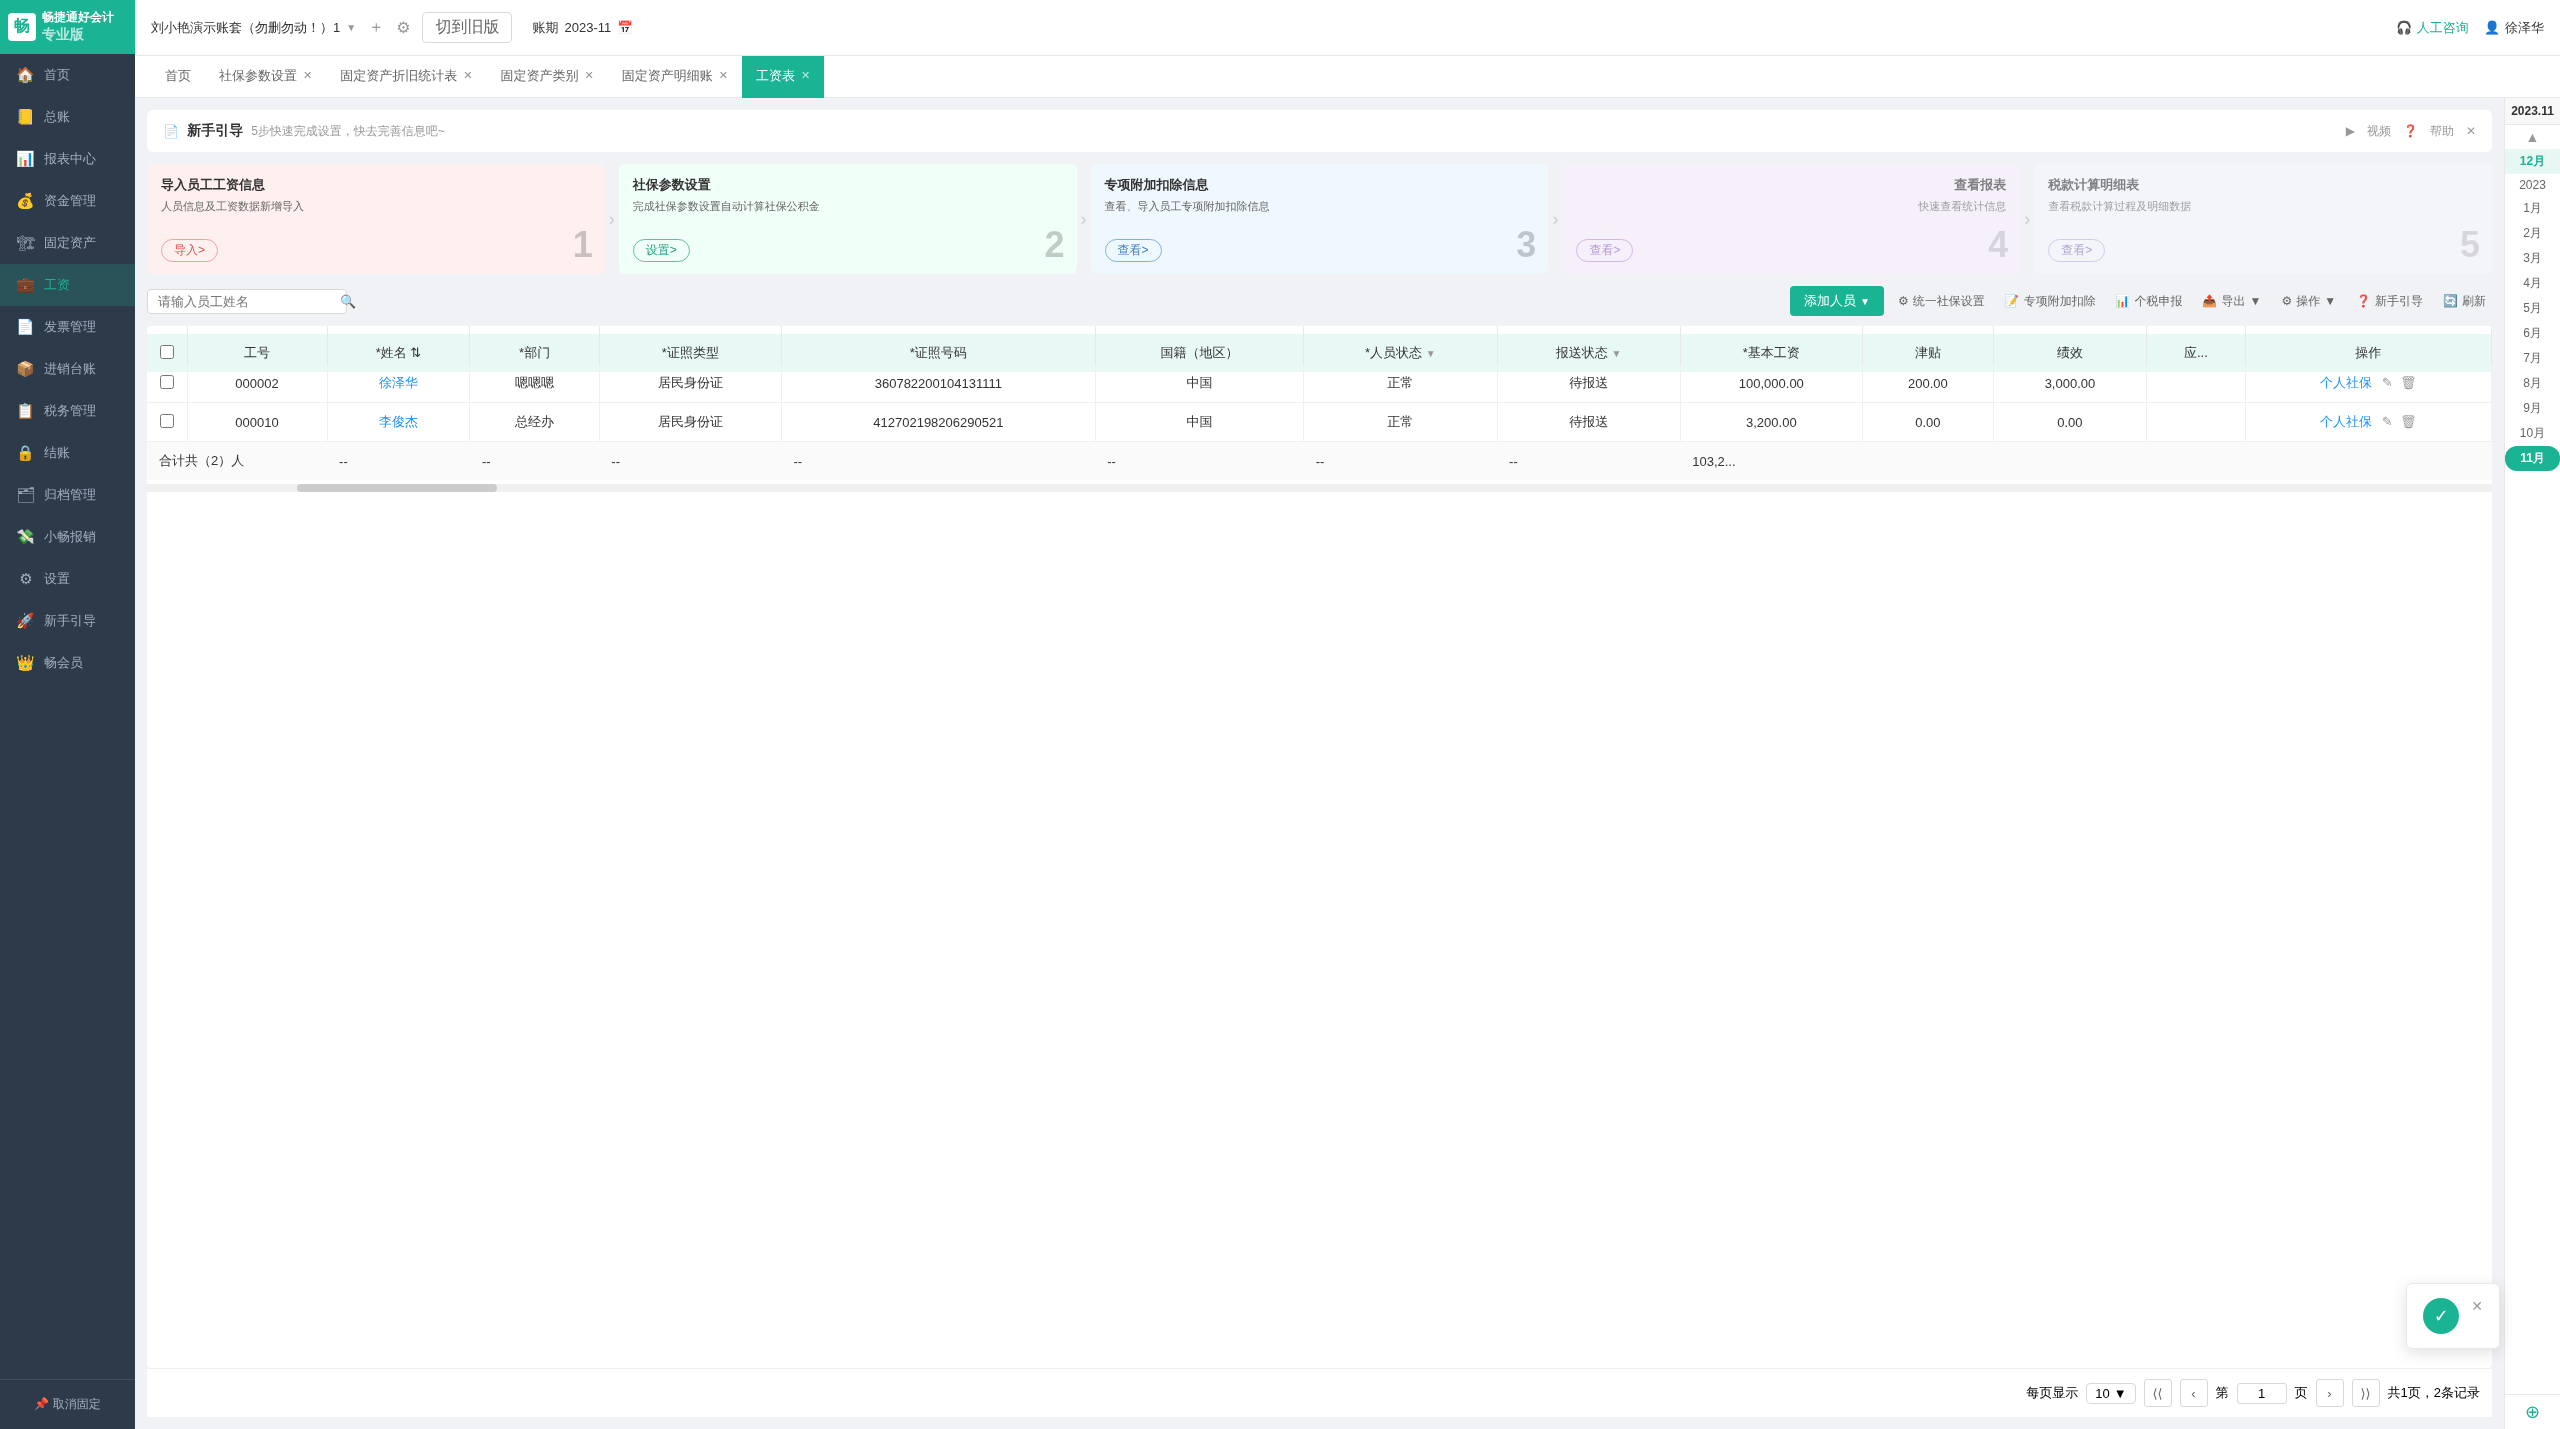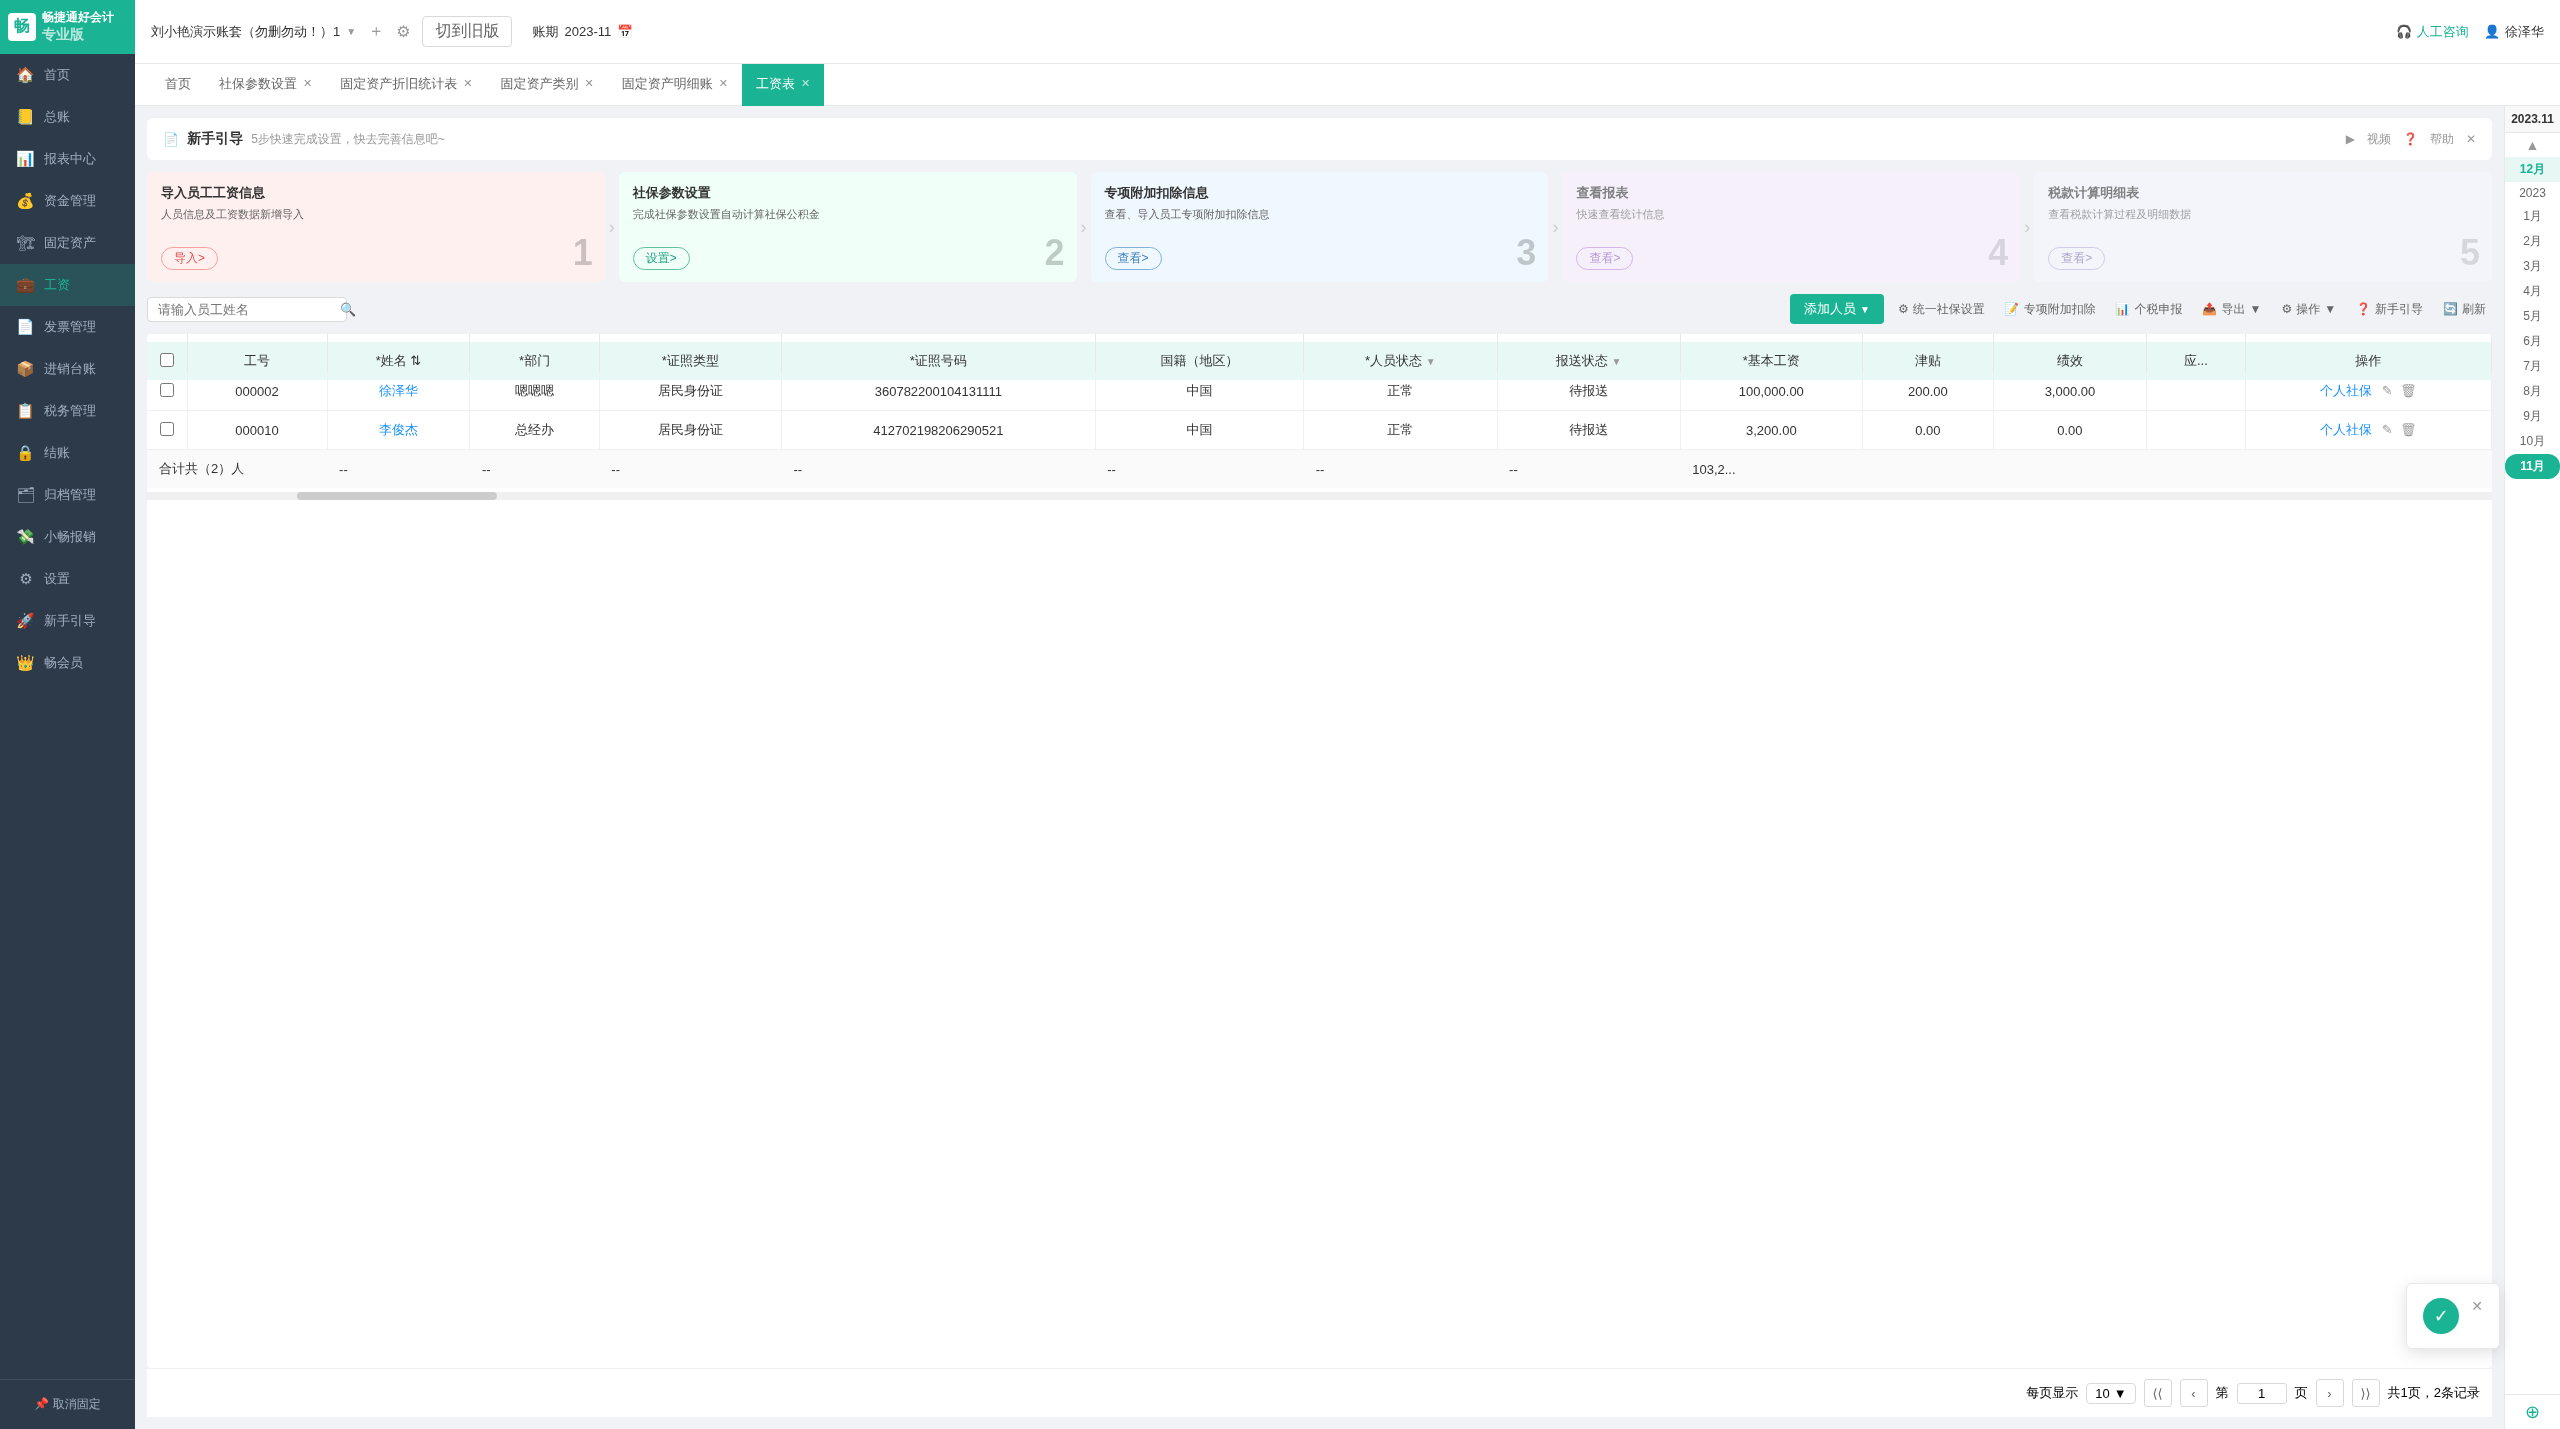--- a/index.html
+++ b/index.html
@@ -63,21 +63,21 @@
     }
 
     
     .main-area { flex: 1; display: flex; flex-direction: column; overflow: hidden; }
 
     
     .topbar {
       background: white;
       border-bottom: 1px solid #e8e8e8;
       padding: 9px 16px;
-      height: 64px;
+      height: 56px;
       display: flex;
       align-items: center;
       gap: 12px;
       flex-shrink: 0;
     }
     .topbar-account { display: flex; align-items: center; gap: 6px; font-size: 13px; color: #333; }
     .topbar-account .dropdown-arrow { color: #999; font-size: 10px; }
     .topbar-add { color: #999; font-size: 16px; cursor: pointer; }
     .topbar-settings { color: #999; font-size: 16px; cursor: pointer; }
     .topbar-switch-btn {
@@ -183,21 +183,21 @@
       cursor: pointer;
       margin-top: 8px;
       width: fit-content;
     }
     .step1 { background: #fff0f0; }
     .step1 .step-btn { border-color: #f5a0a0; color: #e05050; }
     .step2 { background: #f0fff8; }
     .step2 .step-btn { border-color: #60c0a0; color: #20a080; }
     .step3 { background: #f0f8ff; }
     .step3 .step-btn { border-color: #80b0e0; color: #4080c0; }
-    .step4 { background: #faf0ff; opacity: 0.6; }
+    .step4 { background: #faf0ff; opacity: 0.6; text-align: right; }
     .step4 .step-btn { border-color: #c090e0; color: #9060c0; }
     .step5 { background: #f8f8ff; opacity: 0.6; }
     .step5 .step-btn { border-color: #c0b0e0; color: #8070b0; }
 
     
     .toolbar {
       display: flex;
       align-items: center;
       gap: 8px;
       margin-bottom: 10px;

